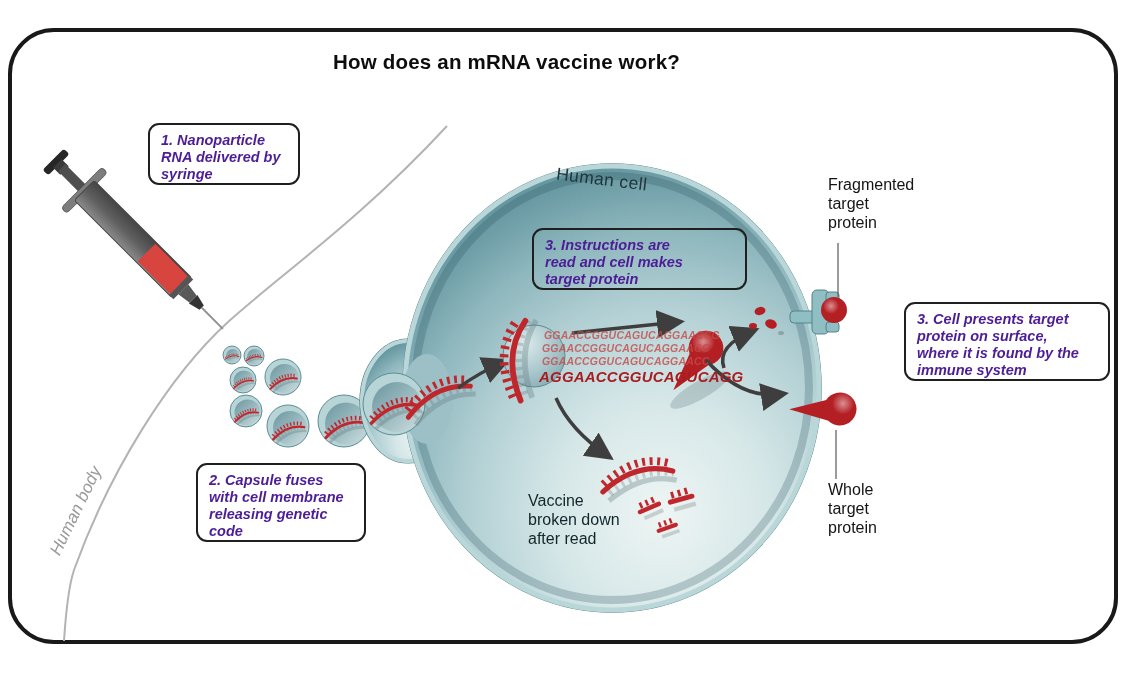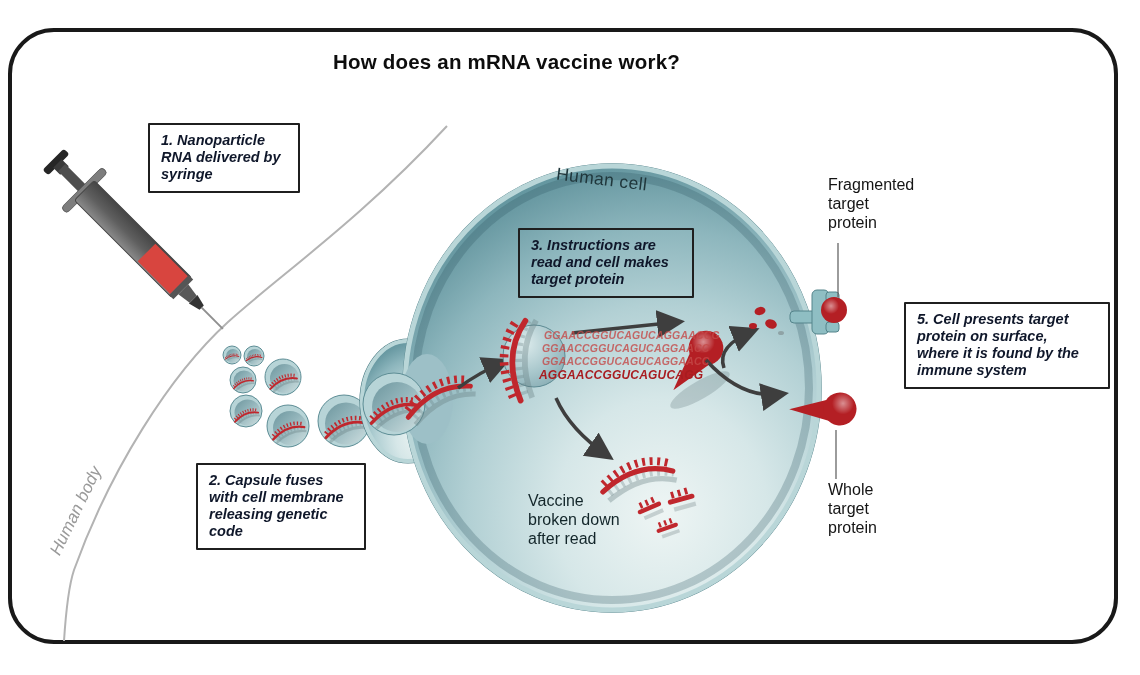--- a/index.html
+++ b/index.html
@@ -3,32 +3,32 @@
 <meta charset="utf-8">
 <style>
   html,body{margin:0;padding:0;background:#fff;}
   .stage{position:relative;width:1140px;height:675px;background:#fff;overflow:hidden;
          font-family:"Liberation Sans",sans-serif;}
   .frame{position:absolute;left:8px;top:28px;width:1110px;height:616px;
          border:4px solid #191919;border-radius:46px;box-sizing:border-box;}
   .art{position:absolute;left:0;top:0;width:1140px;height:675px;}
   .title{position:absolute;left:0;top:50px;width:1013px;text-align:center;
          font-size:20.5px;font-weight:bold;color:#0d0d0d;letter-spacing:.2px;}
-  .ann-box{position:absolute;background:#fff;border:2.5px solid #1f1f1f;border-radius:1px;
-           padding:7px 10px 8px 11px;font-style:italic;font-weight:600;font-size:14.5px;
-           line-height:1.17;color:#0f172a;box-sizing:border-box;white-space:pre-line;}
+  .ann-box{position:absolute;background:#fff;border:2.5px solid #1f1f1f;border-radius:11px;
+           padding:7px 10px 0 11px;font-style:italic;font-weight:600;font-size:14.5px;
+           line-height:1.17;color:#4c1d95;box-sizing:border-box;white-space:pre-line;}
   .ann-box.transparent{background:transparent;}
   .plain-label{position:absolute;font-size:16px;line-height:1.18;color:#141414;white-space:pre-line;}
   .human-cell-label{position:absolute;left:556px;top:169px;font-size:17.5px;color:#20373c;
         font-weight:500;transform:rotate(7deg);letter-spacing:.4px;}
   .human-body-label{position:absolute;left:46px;top:550px;font-size:17px;font-style:italic;
         color:#9a9a9a;transform:rotate(-64deg);transform-origin:0 0;white-space:nowrap;}
   .seq-line{position:absolute;font-size:10.5px;font-weight:bold;font-style:italic;
         letter-spacing:.2px;color:rgba(196,74,72,.8);white-space:nowrap;}
-  .seq-line.bold{color:#a81c20;font-size:12px;}
+  .seq-line.bold{color:#a81c20;font-size:15px;}
   .vaccine-label{color:#13262a;}
 </style>
 </head>
 <body>
 
 <div class="stage">
 
   <div class="frame"></div>
 
   <svg class="art" viewBox="0 0 1140 675">
@@ -203,25 +203,25 @@
 
   <div class="ann-box" style="left:148px;top:123px;width:152px;">1. Nanoparticle
 RNA delivered by
 syringe</div>
 
   <div class="ann-box" style="left:196px;top:463px;width:170px;">2. Capsule fuses
 with cell membrane
 releasing genetic
 code</div>
 
-  <div class="ann-box transparent" style="left:518px;top:228px;width:176px;">3. Instructions are
+  <div class="ann-box transparent" style="left:532px;top:228px;width:215px;">3. Instructions are
 read and cell makes
 target protein</div>
 
-  <div class="ann-box" style="left:904px;top:302px;width:206px;">5. Cell presents target
+  <div class="ann-box" style="left:904px;top:302px;width:206px;">3. Cell presents target
 protein on surface,
 where it is found by the
 immune system</div>
 
   <div class="human-cell-label">Human cell</div>
   <div class="human-body-label">Human body</div>
 
   <div class="plain-label" style="left:828px;top:176px;">Fragmented
 target
 protein</div>

